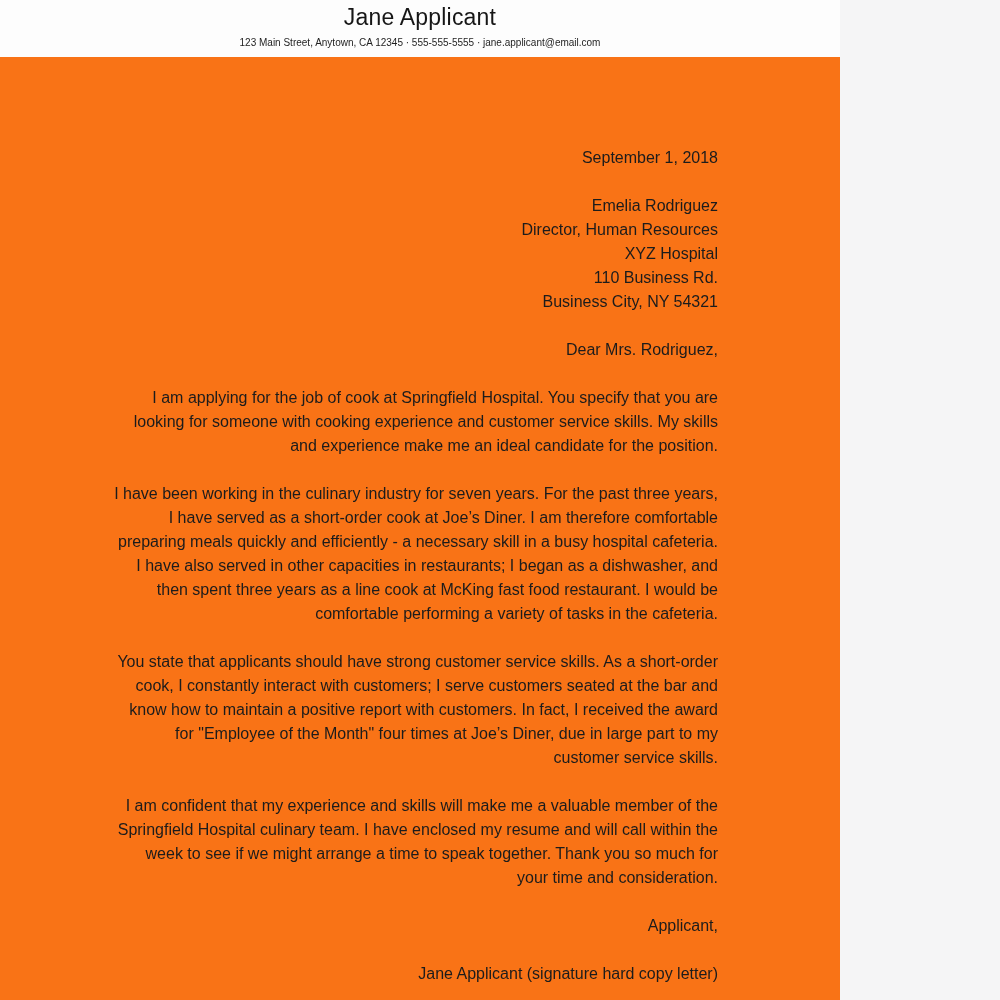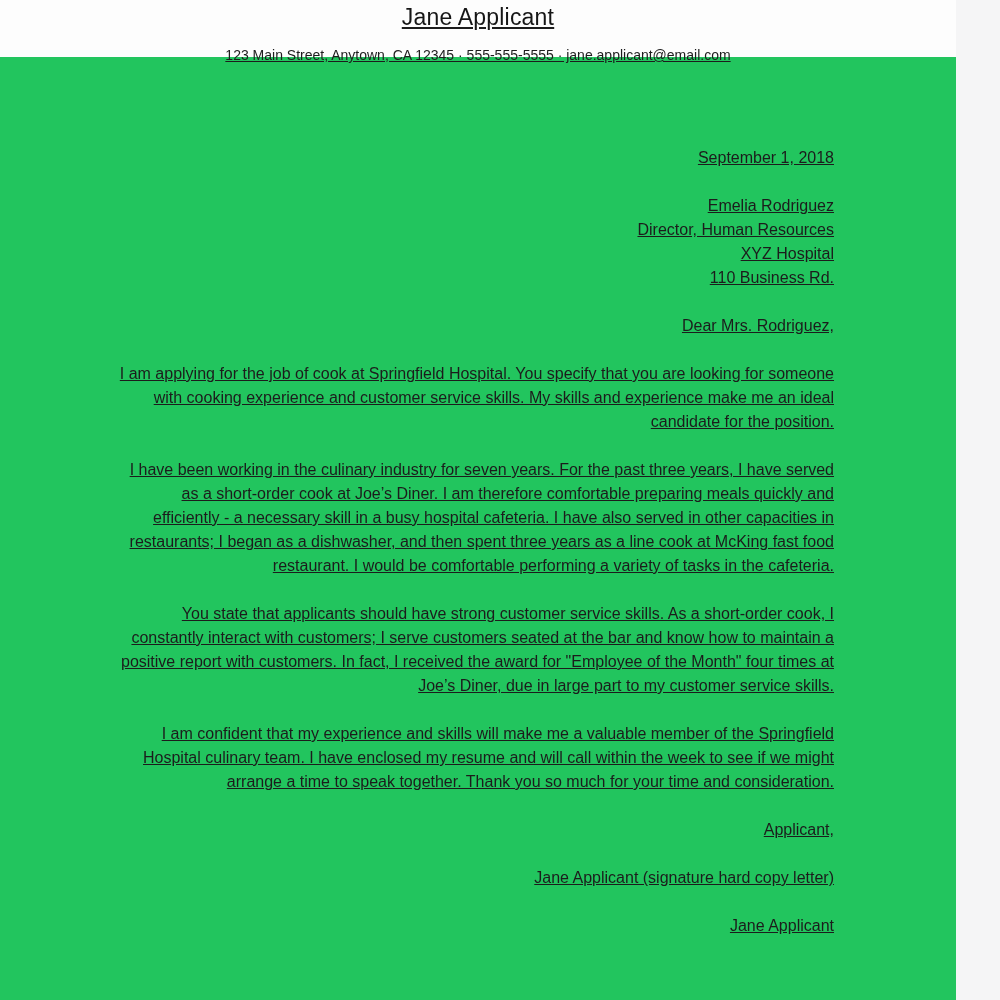--- a/index.html
+++ b/index.html
@@ -3,44 +3,43 @@
 <meta charset="utf-8">
 <style>
   * { margin: 0; padding: 0; box-sizing: border-box; }
   html, body { width: 1000px; height: 1000px; }
   body {
     font-family: "Liberation Sans", sans-serif;
     background: #f5f5f6;
     color: #1c1c1c;
   }
   .page {
-    width: 956px;
+    width: 840px;
     height: 1000px;
-    background: #22c55e;
+    background: #f97316;
     overflow: hidden;
-    text-decoration: underline;
   }
   .letter-header {
     background: #fdfdfd;
     text-align: center;
     height: 57px;
     padding-top: 3px;
   }
   .applicant-name {
     font-size: 23px;
     font-weight: 400;
     line-height: 29px;
     color: #161616;
     letter-spacing: 0.2px;
   }
   .contact-line {
-    font-size: 14px;
+    font-size: 10px;
     line-height: 19px;
     color: #1e1e1e;
-    margin-top: 14px;
+    margin-top: 1px;
   }
   .letter-body {
     padding: 89px 122px 0 113px;
     text-align: right;
   }
   .line {
     font-size: 16px;
     line-height: 24px;
     color: #1c1c1c;
   }
@@ -65,20 +64,21 @@
 
   <div class="letter-body">
 
     <div class="line block">September 1, 2018</div>
 
     <div class="block">
       <div class="line">Emelia Rodriguez</div>
       <div class="line">Director, Human Resources</div>
       <div class="line">XYZ Hospital</div>
       <div class="line">110 Business Rd.</div>
+      <div class="line">Business City, NY 54321</div>
     </div>
 
     <div class="line block">Dear Mrs. Rodriguez,</div>
 
     <p class="para">I am applying for the job of cook at Springfield Hospital. You specify that you are looking for someone with cooking experience and customer service skills. My skills and experience make me an ideal candidate for the position.</p>
     <p class="para">I have been working in the culinary industry for seven years. For the past three years, I have served as a short-order cook at Joe’s Diner. I am therefore comfortable preparing meals quickly and efficiently - a necessary skill in a busy hospital cafeteria. I have also served in other capacities in restaurants; I began as a dishwasher, and then spent three years as a line cook at McKing fast food restaurant. I would be comfortable performing a variety of tasks in the cafeteria.</p>
     <p class="para">You state that applicants should have strong customer service skills. As a short-order cook, I constantly interact with customers; I serve customers seated at the bar and know how to maintain a positive report with customers. In fact, I received the award for "Employee of the Month" four times at Joe’s Diner, due in large part to my customer service skills.</p>
     <p class="para">I am confident that my experience and skills will make me a valuable member of the Springfield Hospital culinary team. I have enclosed my resume and will call within the week to see if we might arrange a time to speak together. Thank you so much for your time and consideration.</p>
 
     <div class="line block">Applicant,</div>

